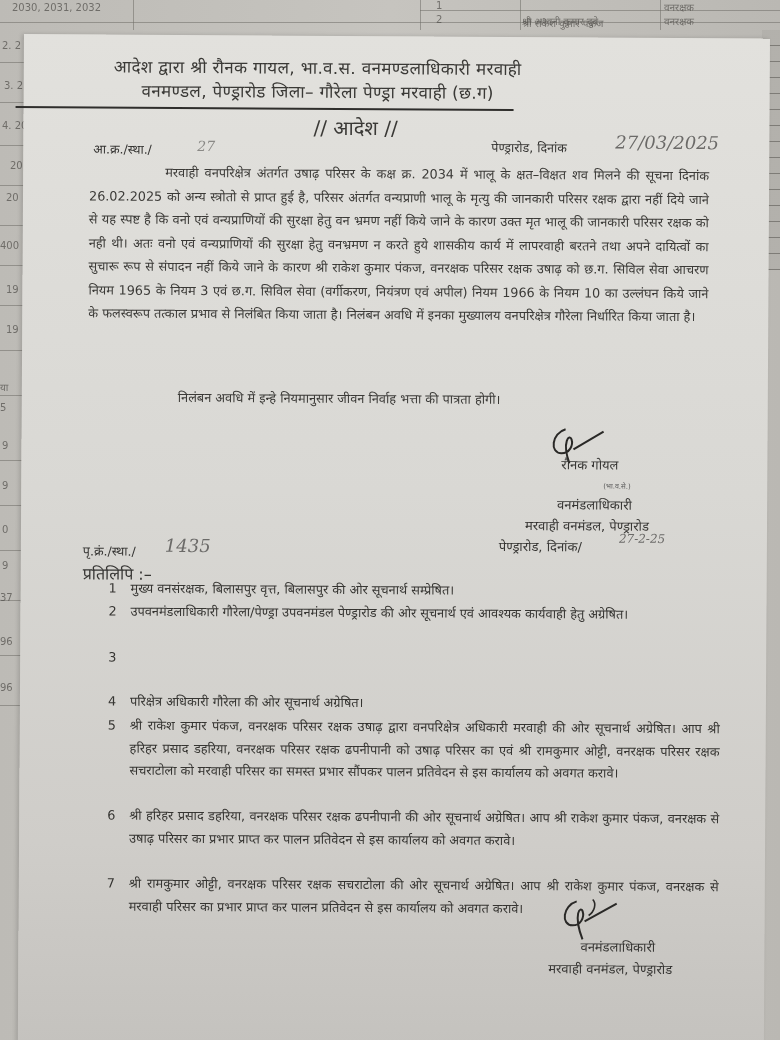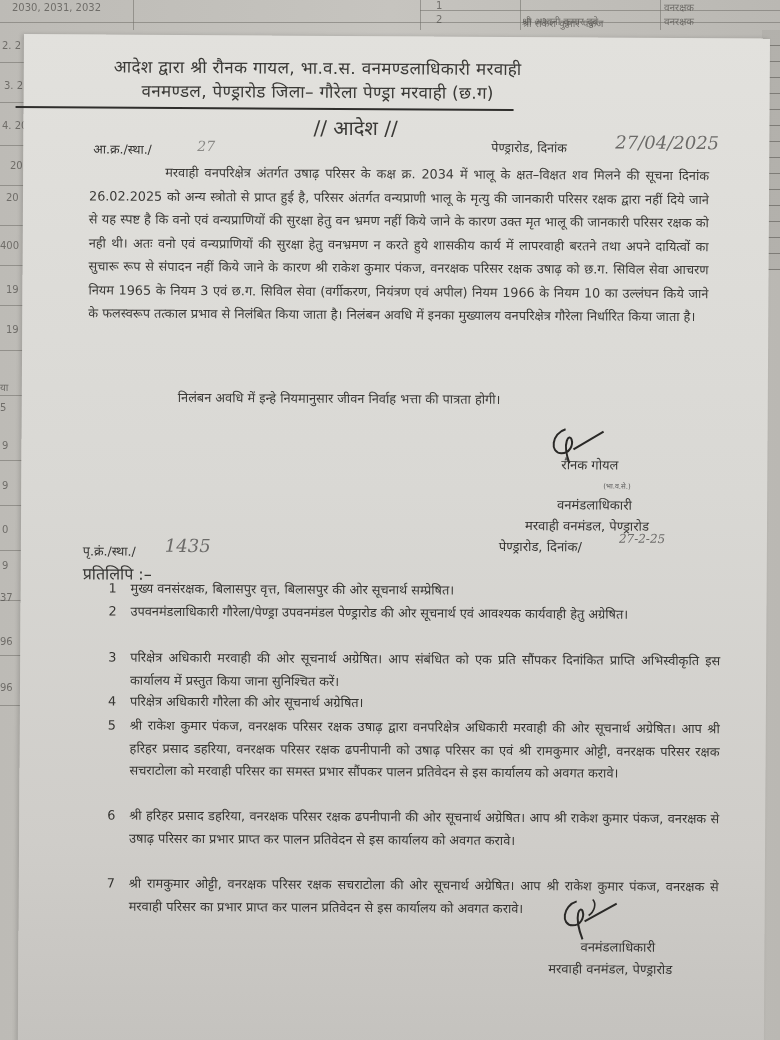--- a/index.html
+++ b/index.html
@@ -95,21 +95,21 @@
 
   <div class="txt hdr" style="left:90px;top:20px;">आदेश द्वारा श्री रौनक गायल, भा.व.स. वनमण्डलाधिकारी मरवाही</div>
   <div class="txt hdr" style="left:118px;top:44px;">वनमण्डल, पेण्ड्रारोड जिला– गौरेला पेण्ड्रा मरवाही (छ.ग)</div>
   <div class="rule" style="left:-8px;top:72px;width:498px;"></div>
 
   <div class="txt title" style="left:290px;top:78px;">// आदेश //</div>
 
   <div class="txt small" style="left:70px;top:106px;">आ.क्र./स्था./</div>
   <div class="txt hand" style="left:174px;top:103px;font-size:14px;color:#8a8986;">27</div>
   <div class="txt small" style="left:468px;top:102px;">पेण्ड्रारोड, दिनांक</div>
-  <div class="txt hand" style="left:592px;top:94px;font-size:18px;">27/04/2025</div>
+  <div class="txt hand" style="left:592px;top:94px;font-size:18px;">27/03/2025</div>
 
   <div class="para body" style="left:66px;top:126px;width:620px;text-indent:76px;">मरवाही वनपरिक्षेत्र अंतर्गत उषाढ़ परिसर के कक्ष क्र. 2034 में भालू के क्षत–विक्षत शव मिलने की सूचना दिनांक 26.02.2025 को अन्य स्त्रोतो से प्राप्त हुई है, परिसर अंतर्गत वन्यप्राणी भालू के मृत्यु की जानकारी परिसर रक्षक द्वारा नहीं दिये जाने से यह स्पष्ट है कि वनो एवं वन्यप्राणियों की सुरक्षा हेतु वन भ्रमण नहीं किये जाने के कारण उक्त मृत भालू की जानकारी परिसर रक्षक को नही थी। अतः वनो एवं वन्यप्राणियों की सुरक्षा हेतु वनभ्रमण न करते हुये शासकीय कार्य में लापरवाही बरतने तथा अपने दायित्वों का सुचारू रूप से संपादन नहीं किये जाने के कारण श्री राकेश कुमार पंकज, वनरक्षक परिसर रक्षक उषाढ़ को छ.ग. सिविल सेवा आचरण नियम 1965 के नियम 3 एवं छ.ग. सिविल सेवा (वर्गीकरण, नियंत्रण एवं अपील) नियम 1966 के नियम 10 का उल्लंघन किये जाने के फलस्वरूप तत्काल प्रभाव से निलंबित किया जाता है। निलंबन अवधि में इनका मुख्यालय वनपरिक्षेत्र गौरेला निर्धारित किया जाता है।</div>
   <div class="para body" style="left:66px;top:351px;width:620px;text-indent:90px;">निलंबन अवधि में इन्हे नियमानुसार जीवन निर्वाह भत्ता की पात्रता होगी।</div>
 
   <svg class="sig" style="left:522px;top:386px;" width="80" height="48" viewBox="0 0 80 48">
     <path d="M22 6 C8 10 6 30 18 30 C26 30 30 22 28 16 C26 10 18 18 26 40" fill="none" stroke="#2a2927" stroke-width="2"></path>
     <path d="M30 26 L60 8" fill="none" stroke="#2a2927" stroke-width="2"></path>
   </svg>
   <div class="txt small" style="left:540px;top:418px;font-size:13px;">रौनक गोयल</div>
   <div class="txt" style="left:582px;top:444px;font-size:7px;color:#555;">(भा.व.से.)</div>
@@ -125,21 +125,20 @@
   <div class="item" style="left:110px;top:543px;width:590px;">
     <span class="num">1</span>
     <span>मुख्य वनसंरक्षक, बिलासपुर वृत्त, बिलासपुर की ओर सूचनार्थ सम्प्रेषित।</span>
   </div>
   <div class="item" style="left:110px;top:566px;width:590px;text-align:justify;white-space:normal;">
     <span class="num">2</span>
     <span>उपवनमंडलाधिकारी गौरेला/पेण्ड्रा उपवनमंडल पेण्ड्रारोड की ओर सूचनार्थ एवं आवश्यक कार्यवाही हेतु अग्रेषित।</span>
   </div>
   <div class="item" style="left:110px;top:612px;width:590px;text-align:justify;white-space:normal;">
     <span class="num">3</span>
-    <span>परिक्षेत्र अधिकारी मरवाही की ओर सूचनार्थ अग्रेषित। आप संबंधित को एक प्रति सौंपकर दिनांकित प्राप्ति अभिस्वीकृति इस कार्यालय में प्रस्तुत किया जाना सुनिश्चित करें।</span>
   </div>
   <div class="item" style="left:110px;top:656px;width:590px;">
     <span class="num">4</span>
     <span>परिक्षेत्र अधिकारी गौरेला की ओर सूचनार्थ अग्रेषित।</span>
   </div>
   <div class="item" style="left:110px;top:680px;width:590px;text-align:justify;white-space:normal;">
     <span class="num">5</span>
     <span>श्री राकेश कुमार पंकज, वनरक्षक परिसर रक्षक उषाढ़ द्वारा वनपरिक्षेत्र अधिकारी मरवाही की ओर सूचनार्थ अग्रेषित। आप श्री हरिहर प्रसाद डहरिया, वनरक्षक परिसर रक्षक ढपनीपानी को उषाढ़ परिसर का एवं श्री रामकुमार ओट्टी, वनरक्षक परिसर रक्षक सचराटोला को मरवाही परिसर का समस्त प्रभार सौंपकर पालन प्रतिवेदन से इस कार्यालय को अवगत करावे।</span>
   </div>
   <div class="item" style="left:110px;top:770px;width:590px;text-align:justify;white-space:normal;">

